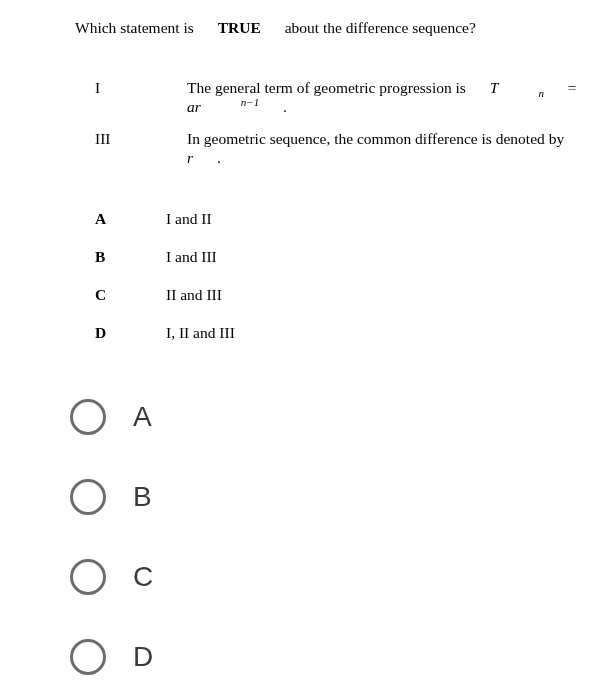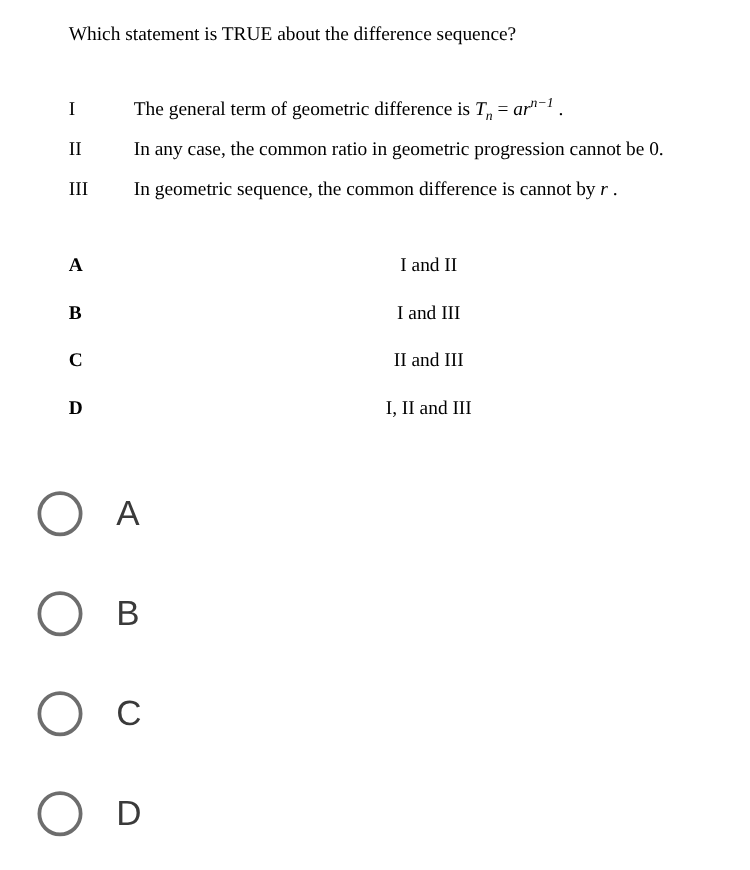--- a/index.html
+++ b/index.html
@@ -1,15 +1,15 @@
 <!DOCTYPE html>
 <html><head>
 <meta charset="utf-8">
 <style>
-  * { box-sizing: border-box; }
+  * { box-sizing: border-box; margin-left: 20px; }
   html, body { margin: 0; padding: 0; }
   body {
     width: 600px;
     height: 696px;
     background: #ffffff;
     color: #000000;
     font-family: "Liberation Serif", serif;
     overflow: hidden;
   }
   .question {
@@ -27,21 +27,21 @@
   .statement-numeral { flex: 0 0 52px; }
   .statement-text { flex: 1; }
   .options { margin-top: 42px; }
   .option-row {
     display: flex;
     margin: 0 20px 19px 55px;
     font-size: 15.5px;
     line-height: 19px;
   }
   .option-letter { flex: 0 0 51px; font-weight: bold; }
-  .option-text { flex: 1; text-align: center; }
+  .option-text { flex: 1; }
   .answers { margin-top: 57px; }
   .answer-row {
     display: flex;
     align-items: center;
     height: 36px;
     margin: 0 0 44px 30px;
     cursor: pointer;
   }
   .radio {
     flex: 0 0 36px;
@@ -52,39 +52,35 @@
     background: #ffffff;
   }
   .answer-label {
     margin-left: 27px;
     font-family: "Liberation Sans", sans-serif;
     font-size: 28px;
     color: #3a3a3a;
   }
   sub, sup { font-size: 11px; line-height: 0; font-family: Liberation Serif, serif; }
   i { font-style: italic; }
-  b { font-weight: normal; }
+  b { font-weight: bold; }
 </style>
 </head>
 <body>
 
 <div class="question"><span>Which statement is </span><b>TRUE</b><span> about the difference sequence?</span></div>
 
 <div class="statements">
   <div class="statement-row">
     <span class="statement-numeral">I</span>
-    <span class="statement-text"><span>The general term of geometric difference is </span><i>T</i><sub><i>n</i></sub><span> = </span><i>ar</i><sup><i>n−1</i></sup><span> .</span></span>
-  </div>
-  <div class="statement-row">
-    <span class="statement-numeral">II</span>
-    <span class="statement-text"><span>In any case, the common ratio in geometric progression cannot be 0.</span></span>
+    <span class="statement-text"><span>The general term of geometric progression is </span><i>T</i><sub><i>n</i></sub><span> = </span><i>ar</i><sup><i>n−1</i></sup><span> .</span></span>
   </div>
   <div class="statement-row">
     <span class="statement-numeral">III</span>
-    <span class="statement-text"><span>In geometric sequence, the common difference is cannot by </span><i>r</i><span> .</span></span>
+    <span class="statement-text"><span>In geometric sequence, the common difference is denoted by </span><i>r</i><span> .</span></span>
   </div>
 </div>
 
 <div class="options">
   <div class="option-row">
     <span class="option-letter">A</span>
     <span class="option-text">I and II</span>
   </div>
   <div class="option-row">
     <span class="option-letter">B</span>

